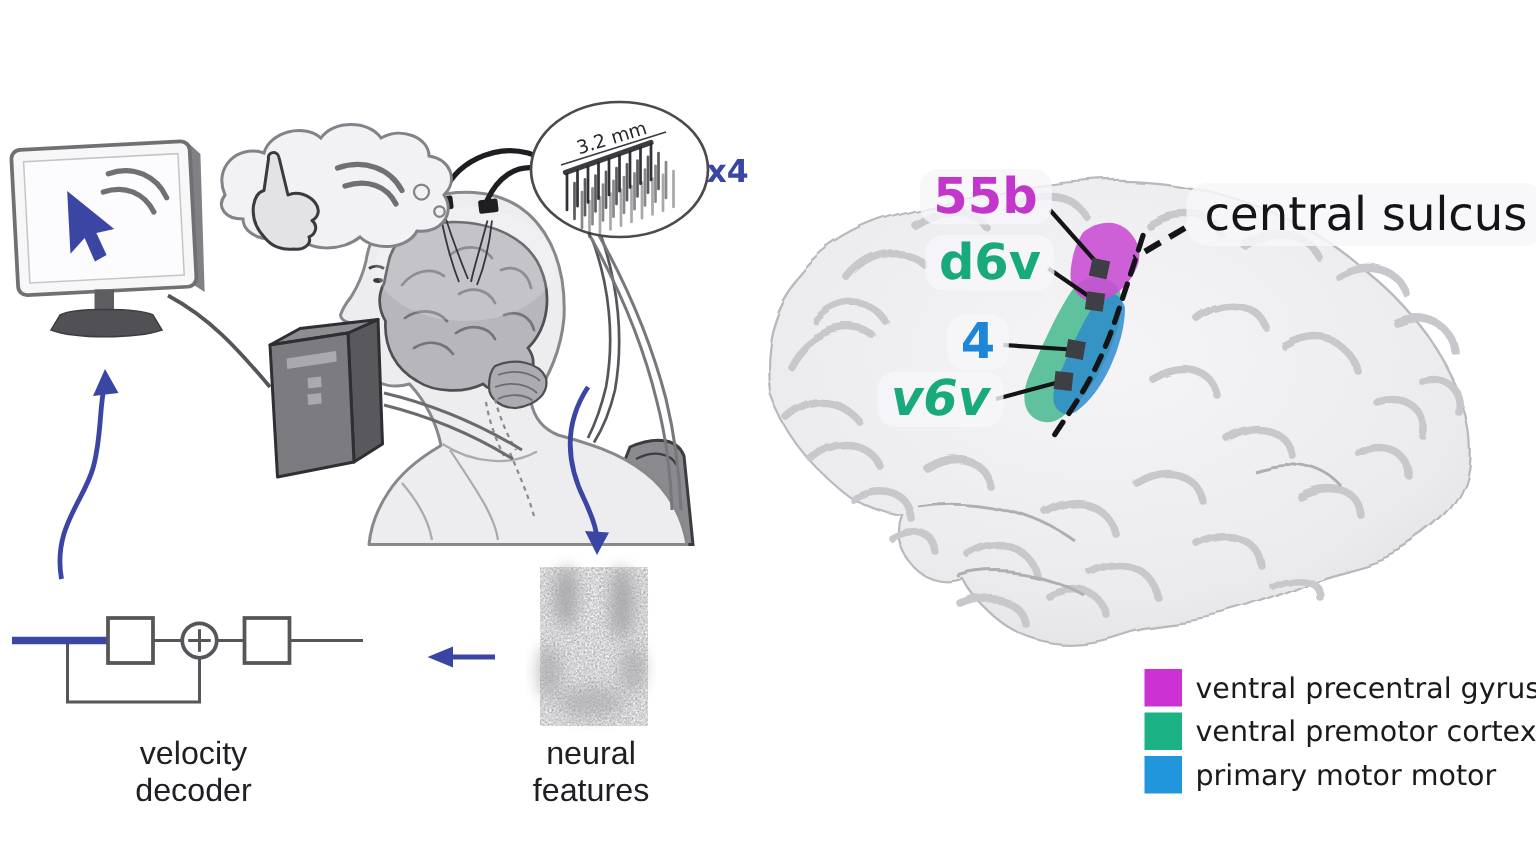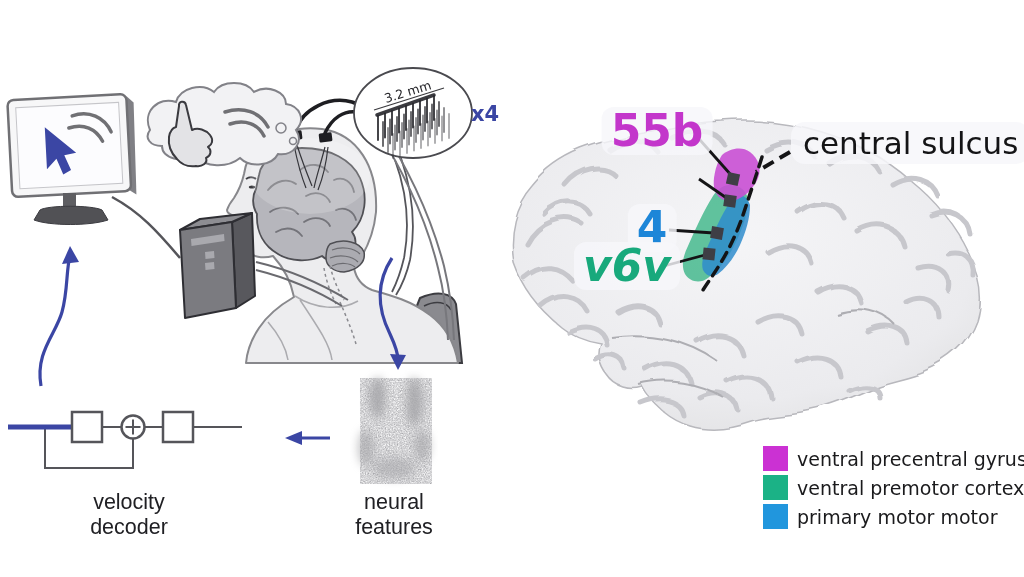--- a/index.html
+++ b/index.html
@@ -1,20 +1,20 @@
 <!DOCTYPE html>
 <html><head>
 <meta charset="utf-8">
 <style>
   html,body{margin:0;padding:0;background:#fff;}
   #stage{position:relative;width:1024px;height:577px;background:#ffffff;overflow:hidden;
          font-family:"DejaVu Sans",sans-serif;}
   svg{position:absolute;overflow:visible;}
   .lab-sans{font-family:"Liberation Sans",sans-serif;fill:#202024;font-size:21.5px;}
-  .area-label{position:absolute;transform:translate(-50%,-50%);font-weight:bold;font-size:44px;
+  .area-label{position:absolute;transform:translate(-50%,-50%);font-weight:bold;font-size:33px;
       line-height:1.05;background:rgba(247,247,250,0.82);border-radius:12px;padding:1px 9px;
       white-space:nowrap;z-index:5;}
   .sulcus-label{position:absolute;transform:translate(0,-50%);font-size:31px;color:#141416;
       background:rgba(247,247,250,0.85);border-radius:14px;padding:3px 12px;white-space:nowrap;z-index:5;}
   #legend{position:absolute;left:763px;top:446px;display:flex;flex-direction:column;gap:4px;z-index:5;}
   .legend-row{display:flex;align-items:center;gap:9px;}
   .legend-swatch{width:25px;height:25px;flex:0 0 25px;}
   .legend-text{font-size:19px;color:#1a1a1c;white-space:nowrap;}
 </style>
 </head>
@@ -248,20 +248,21 @@
 
   <g fill="#3e3e45">
     <rect x="727" y="173" width="12" height="12" transform="rotate(12 733 179)"></rect>
     <rect x="724" y="195" width="12" height="12" transform="rotate(8 730 201)"></rect>
     <rect x="711" y="227" width="12" height="12" transform="rotate(10 717 233)"></rect>
     <rect x="703" y="248" width="12" height="12" transform="rotate(6 709 254)"></rect>
   </g>
 </svg>
 
 <div class="area-label" style="left: 657px; top: 131px; color: rgb(195, 54, 203);">55b</div>
+<div class="area-label" style="left: 660px; top: 175px; color: rgb(24, 169, 124);">d6v</div>
 <div class="area-label" style="left: 652px; top: 228px; color: rgb(29, 134, 216);">4</div>
 <div class="area-label" style="left: 627px; top: 266px; color: rgb(24, 169, 124); font-style: italic;">v6v</div>
 <div class="sulcus-label" style="left:791px;top:143px;">central sulcus</div>
 
 <div id="legend">
   <div class="legend-row">
     <div class="legend-swatch" style="background: rgb(203, 49, 211);"></div>
     <div class="legend-text">ventral precentral gyrus</div>
   </div>
   <div class="legend-row">

